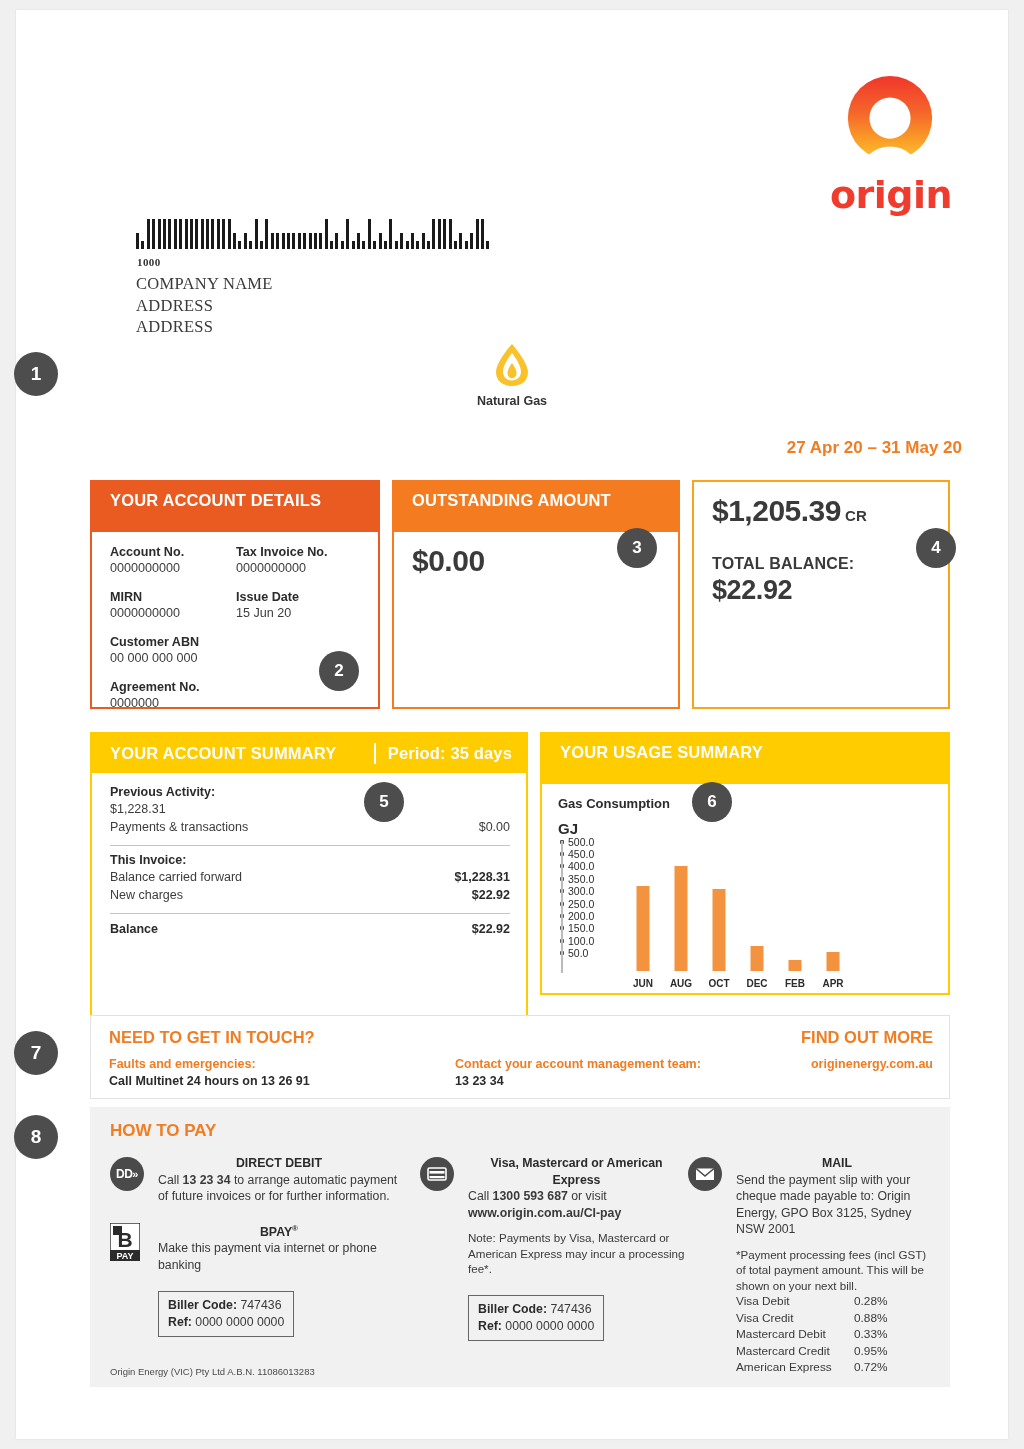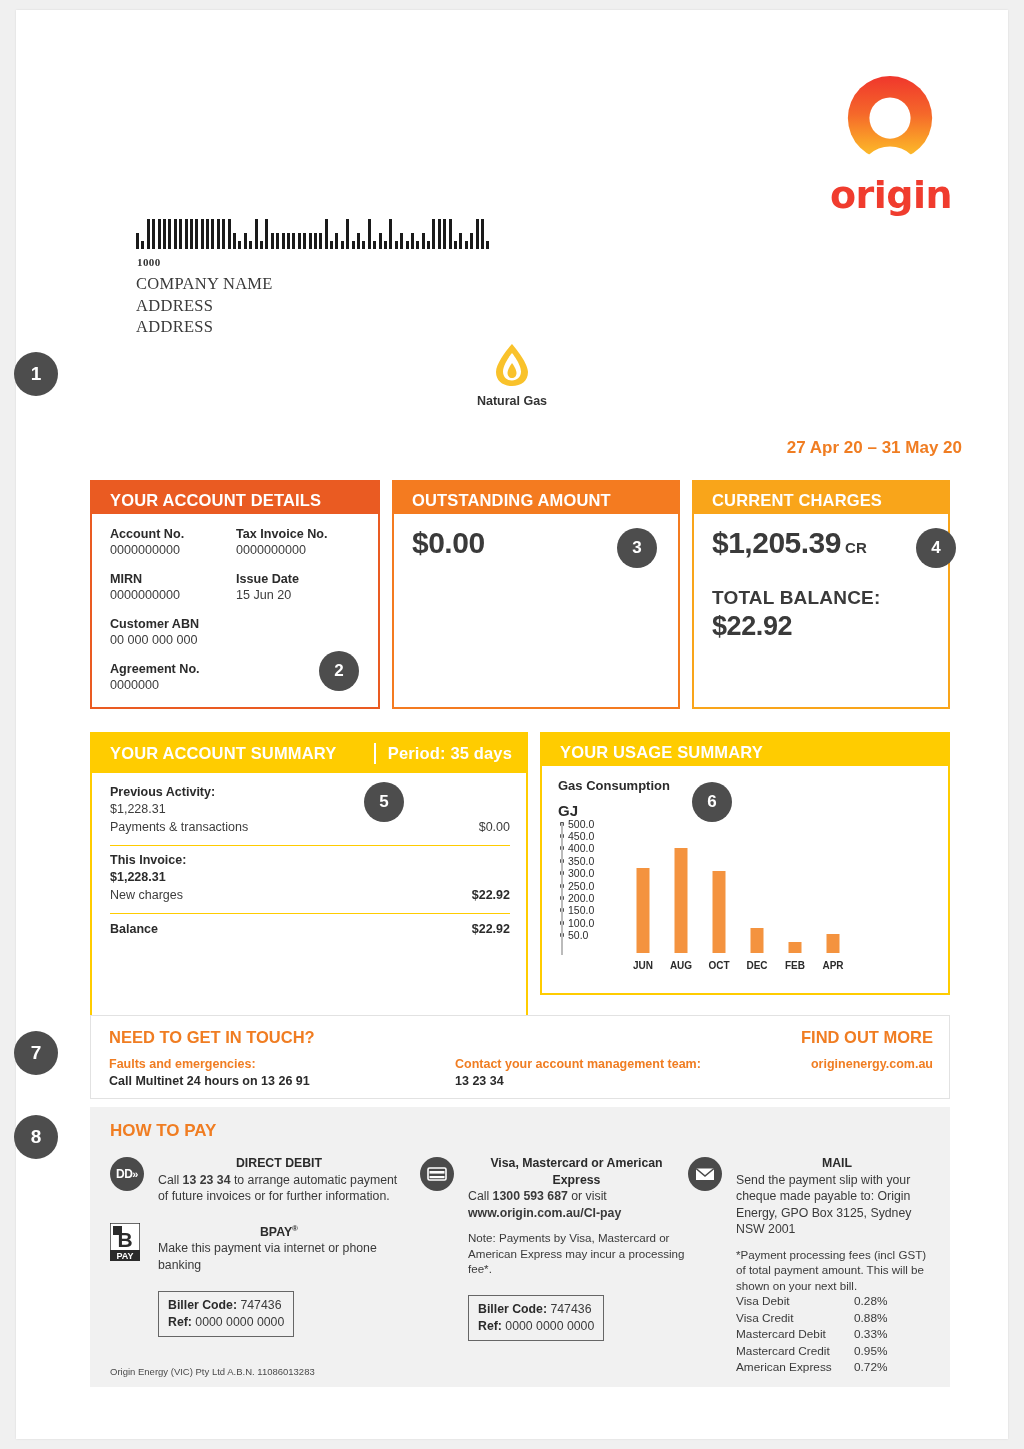--- a/index.html
+++ b/index.html
@@ -70,21 +70,21 @@
   }
   .title-dates {
     position: absolute; right: 46px; top: 428px;
     font-size: 17px; font-weight: bold; color: #f07d22;
   }
 
   
   .panel { position: absolute; background: #fff; }
   .panel .hd {
     color: #fff; font-size: 16.5px; font-weight: bold;
-    padding: 9px 0 4px 18px; letter-spacing: .15px;
+    padding: 9px 0 22px 18px; letter-spacing: .15px;
   }
   .panel .bd { padding: 12px 16px 10px 18px; }
 
   
   #pnl-account { left: 74px; top: 470px; width: 290px; height: 229px; border: 2px solid #ea5b22; }
   #pnl-account .hd { background: #ea5b22; }
   .acct-grid { display: flex; flex-wrap: wrap; }
   .acct-cell { width: 50%; margin-bottom: 13px; }
   .acct-cell.full { width: 100%; }
   .acct-k { font-size: 12.6px; font-weight: bold; color: #2b2b2b; line-height: 16px; }
@@ -92,21 +92,21 @@
 
   
   #pnl-outstanding { left: 376px; top: 470px; width: 288px; height: 229px; border: 2px solid #f47b20; }
   #pnl-outstanding .hd { background: #f47b20; }
   .big-amt { font-size: 30px; font-weight: bold; color: #3a3a3a; letter-spacing: -.5px; }
 
   
   #pnl-charges { left: 676px; top: 470px; width: 258px; height: 229px; border: 2px solid #f9a51a; }
   #pnl-charges .hd { background: #f9a51a; }
   .cr-tag { font-size: 15px; font-weight: bold; color: #3a3a3a; margin-left: 4px; letter-spacing: .3px; }
-  .tb-label { font-size: 19px; font-weight: bold; color: #3a3a3a; margin-top: 27px; letter-spacing: .2px; }
+  .tb-label { font-size: 16px; font-weight: bold; color: #3a3a3a; margin-top: 27px; letter-spacing: .2px; }
   .tb-amt { font-size: 27px; font-weight: bold; color: #3a3a3a; letter-spacing: -.4px; margin-top: 2px; }
 
   
   #pnl-summary { left: 74px; top: 722px; width: 438px; height: 308px; border: 2px solid #fc0; }
   #pnl-summary .hd { background: #fc0; display: flex; align-items: center; padding: 9px 0 9px 18px; }
   #pnl-summary .hd .t1 { flex: 1; }
   #pnl-summary .hd .div { width: 2px; height: 21px; background: #fff; margin: 0 12px 0 0; }
   #pnl-summary .hd .t2 { padding-right: 14px; }
 
   .sum-sec-title { font-size: 12.5px; font-weight: bold; color: #2b2b2b; margin-bottom: 2px; }
@@ -315,21 +315,20 @@
 
     <div class="panel" id="pnl-outstanding">
       <div class="hd">OUTSTANDING AMOUNT</div>
       <div class="bd">
         <div class="big-amt">$0.00</div>
       </div>
     </div>
     <div class="marker sm" style="left:601px; top:518px;">3</div>
 
     <div class="panel" id="pnl-charges">
-      <div class="hd">CURRENT CHARGES</div>
       <div class="bd">
         <div style="display:flex; align-items:baseline;">
           <span class="big-amt">$1,205.39</span>
           <span class="cr-tag">CR</span>
         </div>
         <div class="tb-label">TOTAL BALANCE:</div>
         <div class="tb-amt">$22.92</div>
       </div>
     </div>
     <div class="marker sm" style="left:900px; top:518px;">4</div>
@@ -348,20 +347,21 @@
             </div>
             <div class="sum-row">
               <span class="lbl">Payments &amp; transactions</span>
               <span class="amt">$0.00</span>
             </div>
           </div>
         <div class="sum-rule"></div>
         <div class="sum-sec-title">This Invoice:</div>
         <div id="sum-inv">
             <div class="sum-row">
+              <span class="lbl">Balance carried forward</span>
               <span class="amt b">$1,228.31</span>
             </div>
             <div class="sum-row">
               <span class="lbl">New charges</span>
               <span class="amt b">$22.92</span>
             </div>
           </div>
         <div class="sum-rule"></div>
         <div class="sum-row b">
           <span class="lbl">Balance</span>

